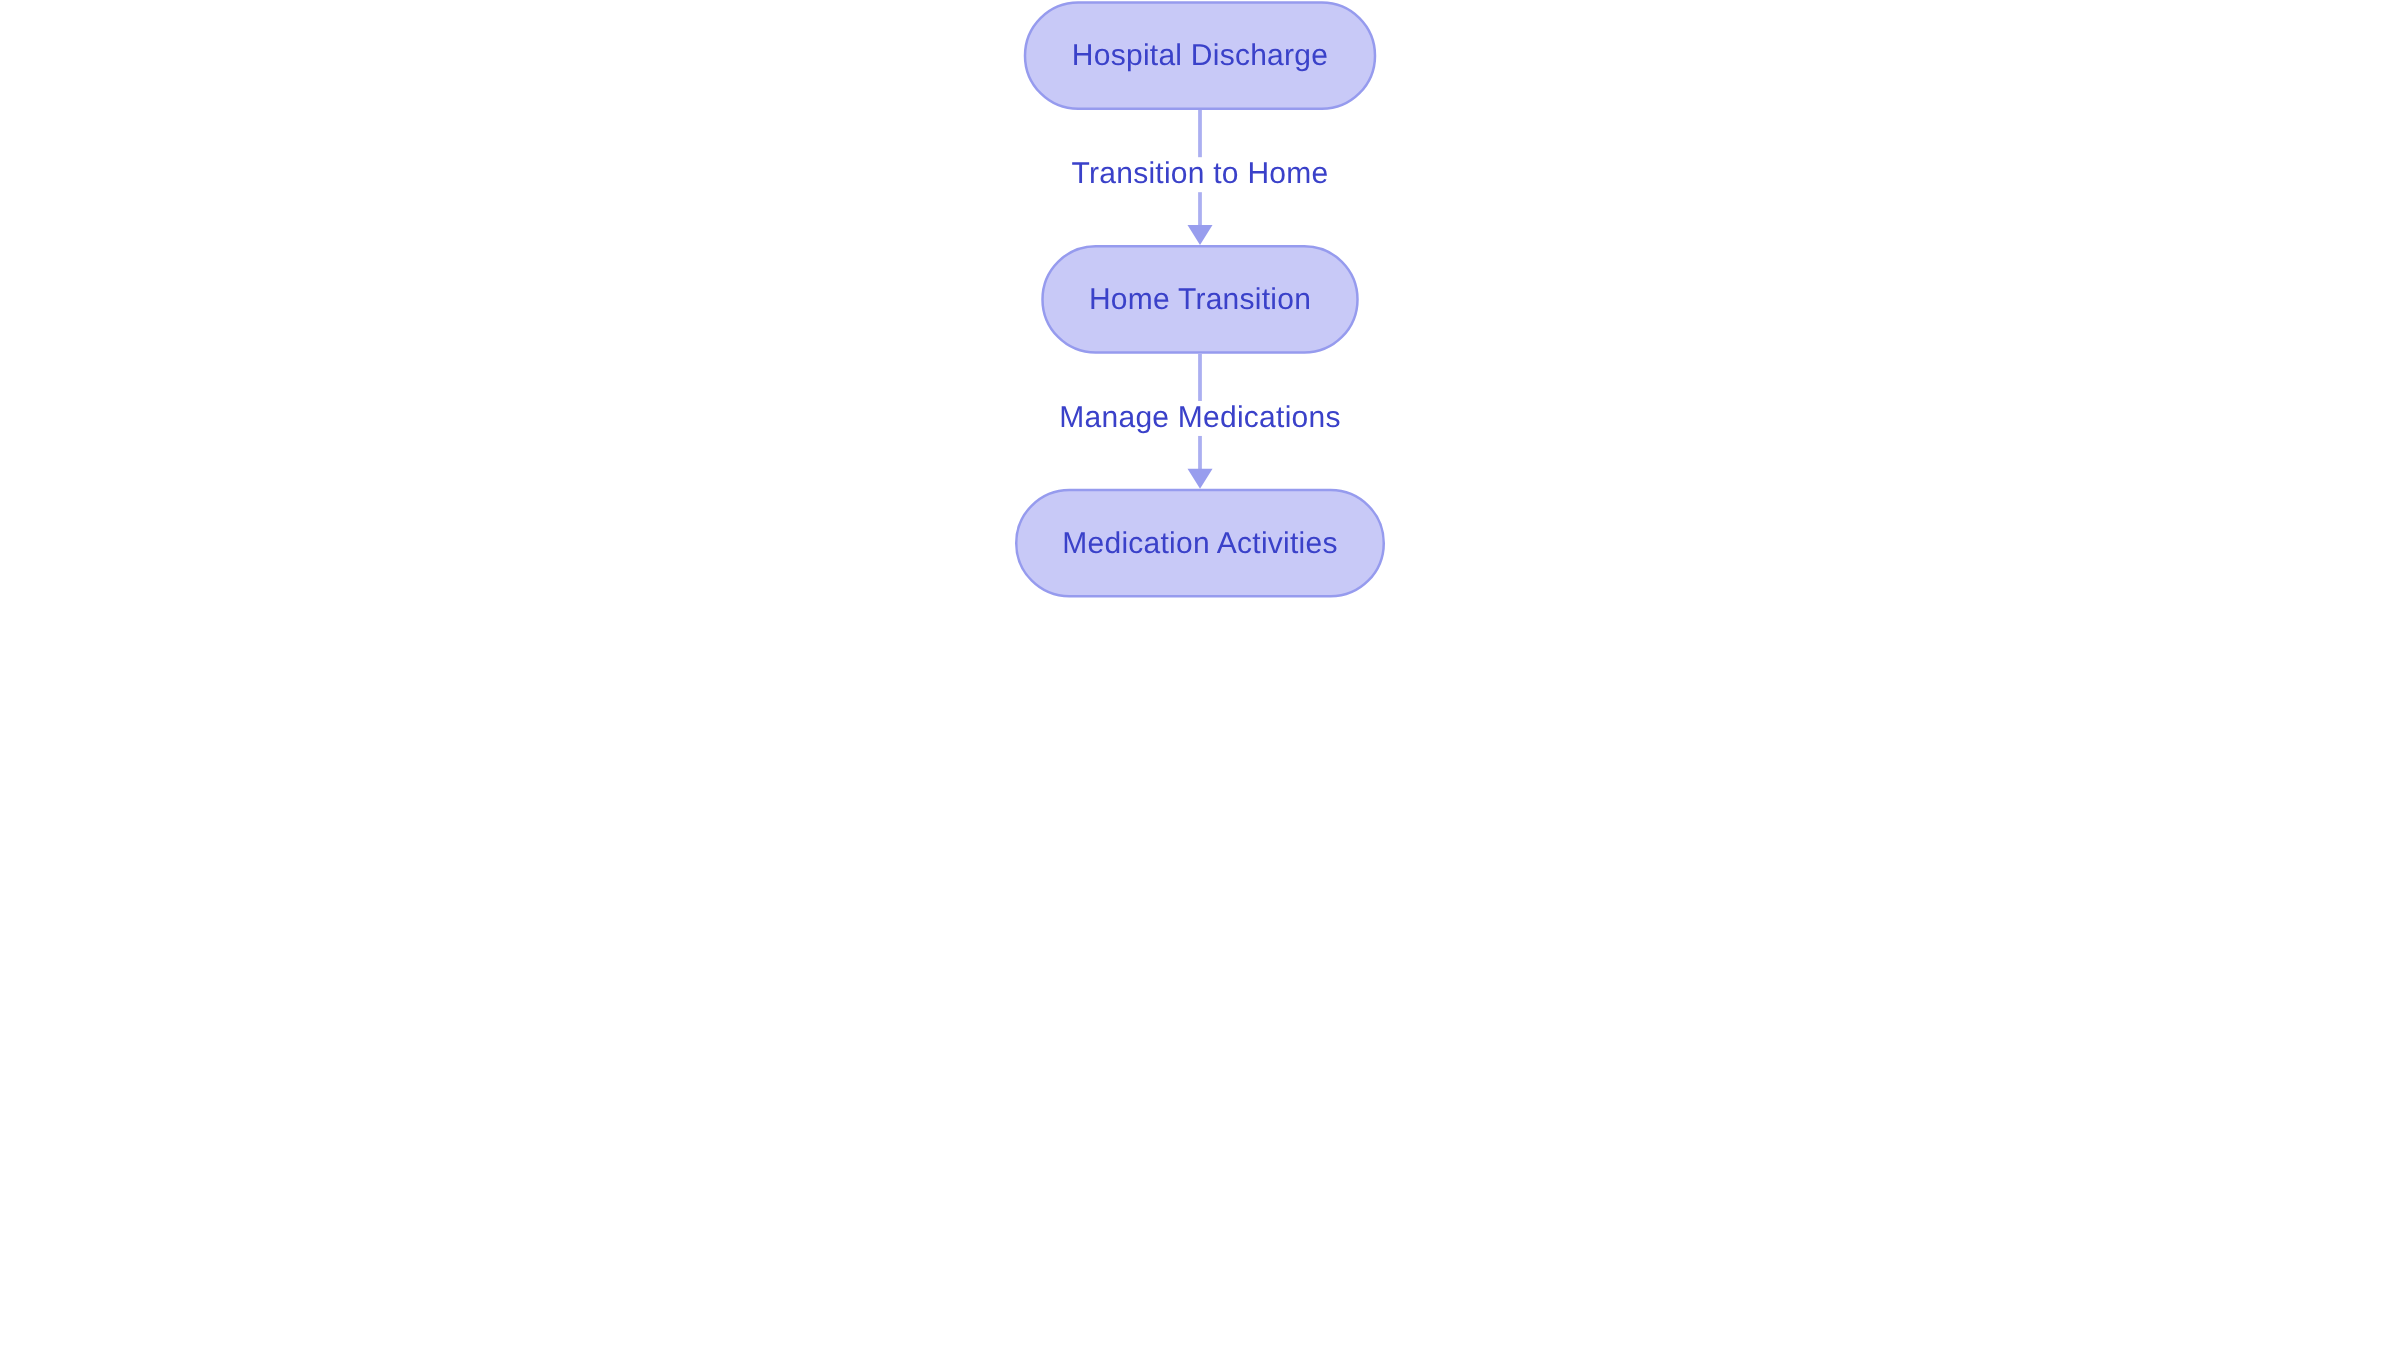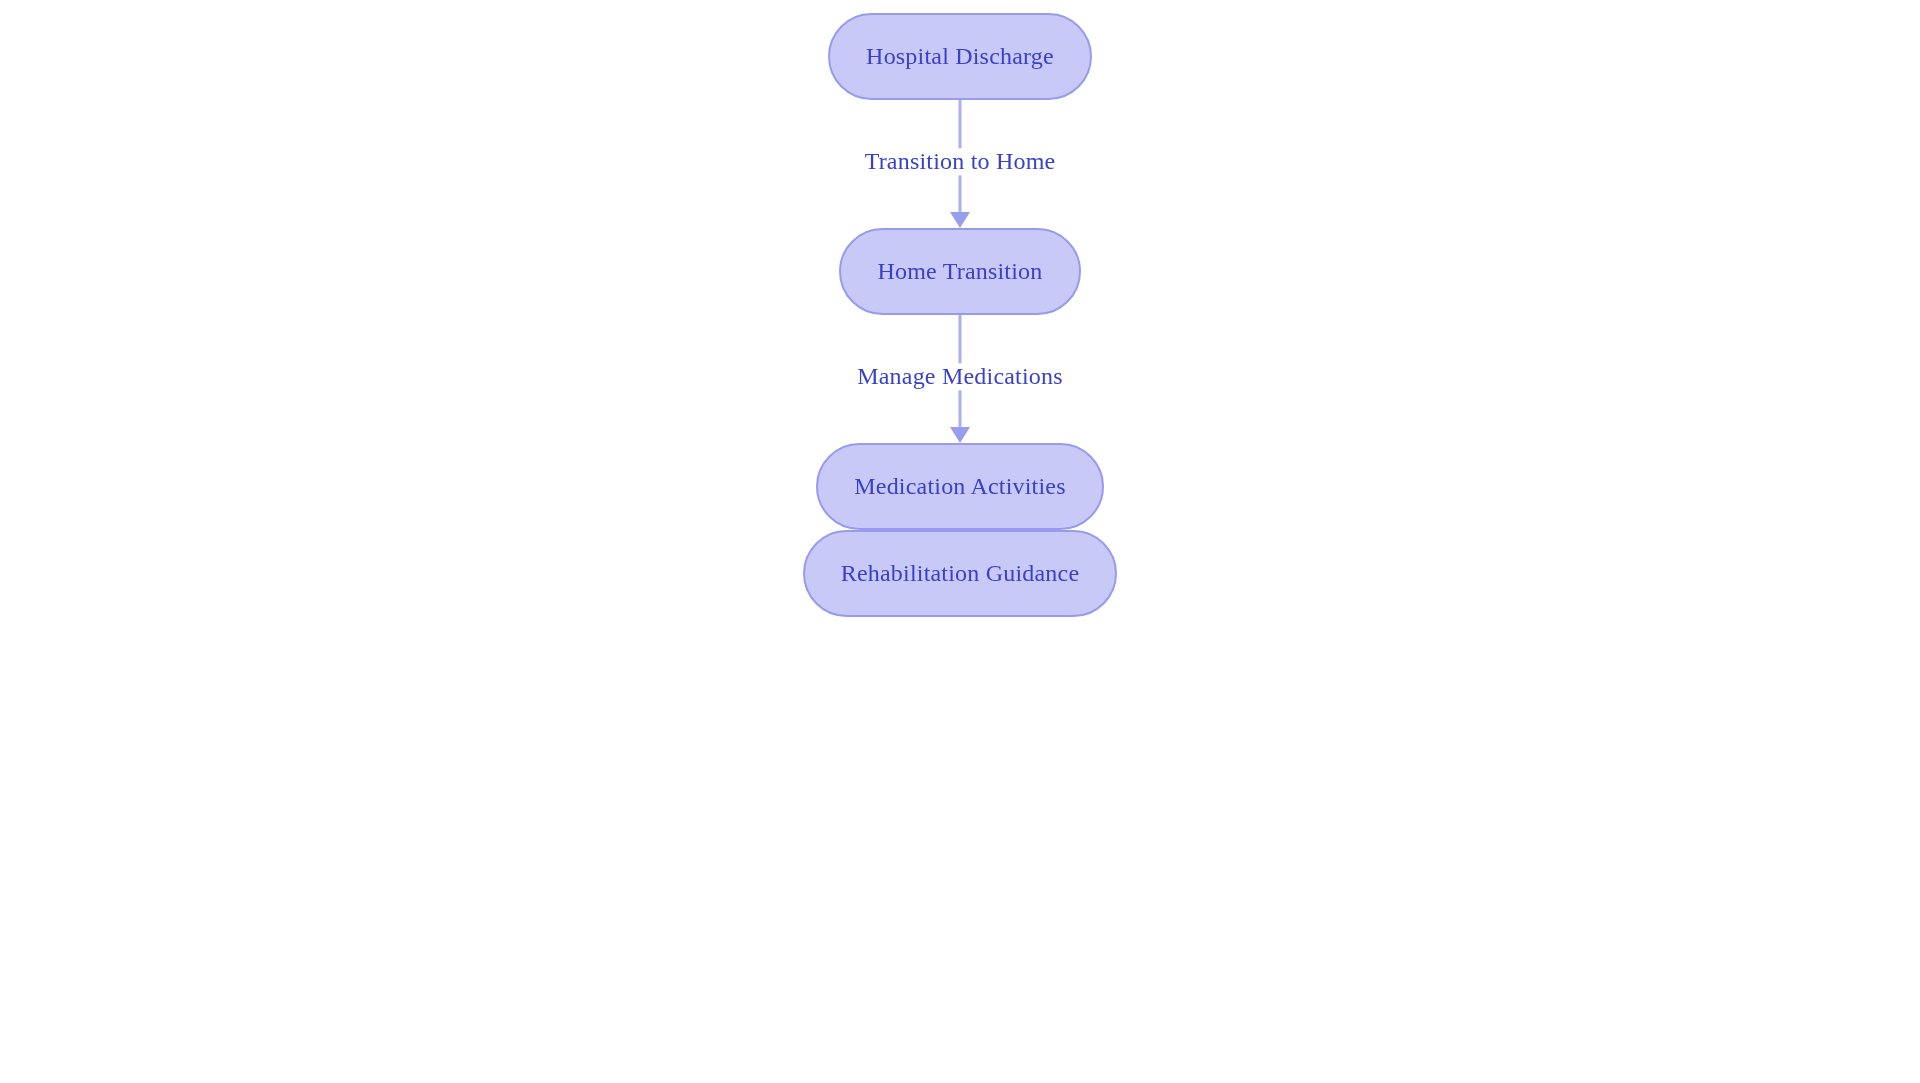--- a/index.html
+++ b/index.html
@@ -5,25 +5,25 @@
   html, body {
     margin: 0;
     padding: 0;
     background: #ffffff;
   }
   .canvas {
     width: 1920px;
     height: 1083px;
     position: relative;
     box-sizing: border-box;
-    padding-top: 13px;
+    padding-top: 1px;
     display: flex;
     flex-direction: column;
     align-items: center;
-    font-family: Liberation Serif, serif;
+    font-family: Liberation Sans, sans-serif;
     background: #ffffff;
     overflow: hidden;
   }
   .node {
     height: 87px;
     border-radius: 44px;
     background: #c8c9f7;
     border: 2px solid #969bee;
     color: #3a41c9;
     display: flex;
@@ -31,21 +31,21 @@
     justify-content: center;
     padding: 0 36px;
     font-size: 24px;
     letter-spacing: 0.2px;
     box-sizing: border-box;
     white-space: nowrap;
     flex: 0 0 auto;
   }
   .connector {
     position: relative;
-    height: 128px;
+    height: 108px;
     width: 420px;
     flex: 0 0 auto;
   }
   .connector .line {
     position: absolute;
     left: 50%;
     top: 0;
     transform: translateX(-50%);
     width: 3px;
     height: calc(100% - 15px);
@@ -100,19 +100,16 @@
     <div class="line"></div>
     <div class="arrowhead"></div>
     <div class="edge-label">Manage Medications</div>
   </div>
 
   <div class="node">
     <span>Medication Activities</span>
   </div>
 
 
-  <div class="node">
-    <span>Rehabilitation Guidance</span>
-  </div>
 
 
 
 </div>
 
 </body></html>

